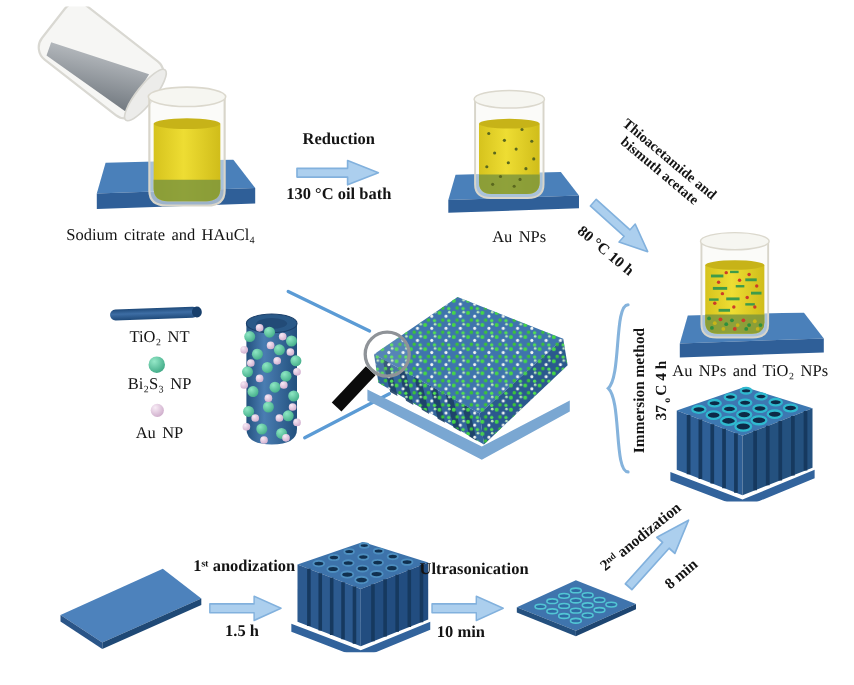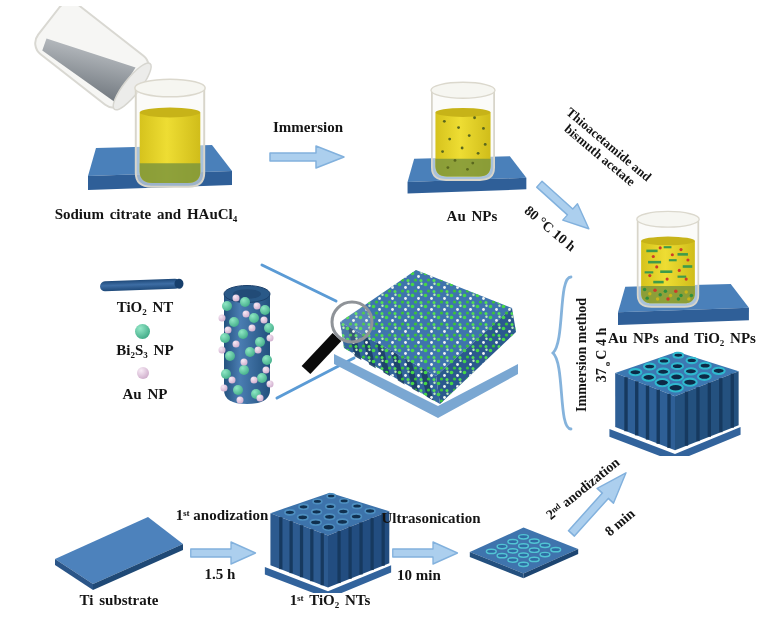--- a/index.html
+++ b/index.html
@@ -1,19 +1,19 @@
 <!DOCTYPE html>
 <html><head>
 <meta charset="utf-8">
 <style>
   html,body{margin:0;padding:0;background:#ffffff;}
   #canvas{position:relative;width:776px;height:623px;background:#ffffff;overflow:hidden;
           font-family:"Liberation Serif","DejaVu Serif","DejaVu Sans",serif;}
   .abs{position:absolute;}
-  .lbl{position:absolute;font-weight:700;font-size:15px;color:#141414;text-align:center;
+  .lbl{position:absolute;font-weight:400;font-size:15px;color:#141414;text-align:center;
        white-space:nowrap;word-spacing:2px;line-height:1.15;}
   .cap{position:absolute;font-weight:700;font-size:15px;color:#141414;text-align:center;
        white-space:nowrap;line-height:1.1;}
   .rot{transform-origin:50% 50%;}
   .chem{font-size:13px;}
   .vert-block{position:absolute;left:572px;top:434px;width:158px;height:42px;
               transform:rotate(-90deg);transform-origin:0 0;text-align:center;}
   .vert-line{font-weight:700;font-size:14px;color:#141414;white-space:nowrap;line-height:20px;}
   .deg{font-size:9px;position:relative;top:4px;margin:0 2px;}
 </style>
@@ -51,24 +51,25 @@
     </defs>
     <path d="M10 16 L10 102 Q10 116 26 116 L64 116 Q80 116 80 102 L80 16" fill="#f8f8f4" fill-opacity="0.55" stroke="#d8d5ca" stroke-width="2"></path>
     <path d="M14 40 L14 100 Q14 112 27 112 L63 112 Q76 112 76 100 L76 40 Z" fill="url(#lq1)"></path>
     <ellipse cx="45" cy="40" rx="31" ry="5" fill="#c7b318"></ellipse>
     <path d="M14 92 L76 92 L76 100 Q76 112 63 112 L27 112 Q14 112 14 100 Z" fill="#7e973c" opacity="0.85"></path>
     <ellipse cx="45" cy="15" rx="36" ry="9" fill="#f6f6f1" stroke="#dbd8cd" stroke-width="1.5"></ellipse>
   </svg>
 
   <div class="lbl" style="left:40px;top:206px;width:212px">Sodium citrate and HAuCl₄</div>
 
-  <div class="cap" style="left:252px;top:119px;width:112px">Immersion</div>
+  <div class="cap" style="left:252px;top:119px;width:112px">Reduction</div>
   <svg class="abs" style="left:267px;top:143px" width="82" height="28" viewBox="0 0 80 28">
     <path d="M2 10 L48 10 L48 3 L76 14 L48 25 L48 18 L2 18 Z" fill="#accfee" stroke="#82b1dd" stroke-width="1.5" stroke-linejoin="round"></path>
   </svg>
+  <div class="cap" style="left:238px;top:169px;width:140px">130 °C oil bath</div>
 
   <svg class="abs" style="left:396px;top:154px" width="132" height="50" viewBox="0 0 160 55">
     <polygon points="22,3 138,0 158,26 14,31" fill="#4a80ba"></polygon>
     <polygon points="14,31 158,26 158,40 14,45" fill="#2f5f98"></polygon>
   </svg>
 
   <svg class="abs" style="left:423px;top:76px" width="80" height="112" viewBox="0 0 90 124">
     <defs>
       <linearGradient id="lq2" x1="0" y1="0" x2="1" y2="0">
         <stop offset="0" stop-color="#d6c31d"></stop>
@@ -359,21 +360,20 @@
     <div class="vert-line">
       <span>37</span><span class="deg">o</span><span>C 4 h</span>
     </div>
   </div>
 
   <svg class="abs" style="left:48px;top:514px" width="140" height="76" viewBox="0 0 140 76">
     <polygon points="7,45 100,3 135,30 45,70" fill="#4d82bc"></polygon>
     <polygon points="7,45 45,70 45,76 7,51" fill="#2a5588"></polygon>
     <polygon points="45,70 135,30 135,36 45,76" fill="#1f4976"></polygon>
   </svg>
-  <div class="lbl" style="left:44px;top:592px;width:150px">Ti substrate</div>
 
   <div class="cap" style="left:157px;top:507px;width:130px">1ˢᵗ anodization</div>
   <svg class="abs" style="left:189px;top:539px" width="70" height="28" viewBox="0 0 80 28" preserveAspectRatio="none">
     <path d="M2 10 L48 10 L48 3 L76 14 L48 25 L48 18 L2 18 Z" fill="#accfee" stroke="#82b1dd" stroke-width="1.5" stroke-linejoin="round"></path>
   </svg>
   <div class="cap" style="left:180px;top:566px;width:80px">1.5 h</div>
 
   <svg class="abs" style="left:263px;top:489px" width="130" height="104" viewBox="0 0 140 112">
     <polygon points="2,84 70,110 138,82 138,90 70,118 2,92" fill="#32639c"></polygon>
     <polygon points="8,26 72,4 136,24 70,50" fill="#3d73ab"></polygon>
@@ -403,21 +403,20 @@
       <ellipse cx="42.8" cy="30.5" rx="5.6" ry="2.9"></ellipse>
         <ellipse cx="57.7" cy="24.6" rx="5.3" ry="2.7"></ellipse>
       <ellipse cx="72.5" cy="18.8" rx="5" ry="2.6"></ellipse>
         <ellipse cx="87.4" cy="12.9" rx="4.7" ry="2.4"></ellipse>
       <ellipse cx="28.9" cy="25.1" rx="5.3" ry="2.7"></ellipse>
         <ellipse cx="43.7" cy="19.2" rx="5" ry="2.6"></ellipse>
       <ellipse cx="58.6" cy="13.4" rx="4.7" ry="2.4"></ellipse>
         <ellipse cx="73.4" cy="7.5" rx="4.4" ry="2.3"></ellipse>
     </g>
   </svg>
-  <div class="lbl" style="left:256px;top:592px;width:148px">1ˢᵗ TiO₂ NTs</div>
 
   <div class="cap" style="left:369px;top:510px;width:124px">Ultrasonication</div>
   <svg class="abs" style="left:391px;top:539px" width="70" height="28" viewBox="0 0 80 28" preserveAspectRatio="none">
     <path d="M2 10 L48 10 L48 3 L76 14 L48 25 L48 18 L2 18 Z" fill="#accfee" stroke="#82b1dd" stroke-width="1.5" stroke-linejoin="round"></path>
   </svg>
   <div class="cap" style="left:379px;top:567px;width:80px">10 min</div>
 
   <svg class="abs" style="left:463px;top:521px" width="122" height="62" viewBox="0 0 125 62">
     <polygon points="7,31 62,6 118,28 62,53" fill="#3f74ad"></polygon>
     <polygon points="7,31 62,53 62,58 7,36" fill="#24507f"></polygon>

